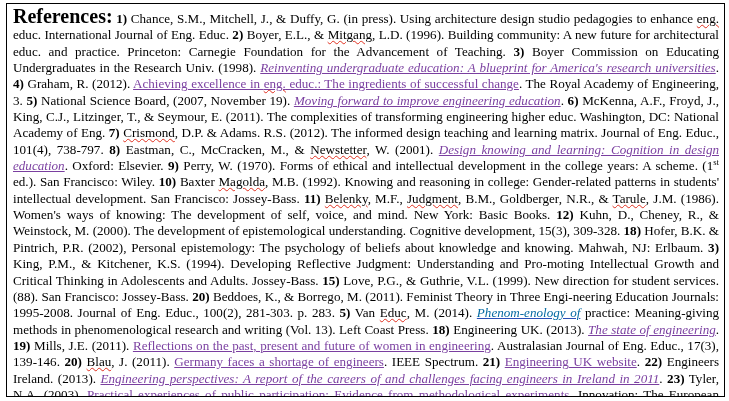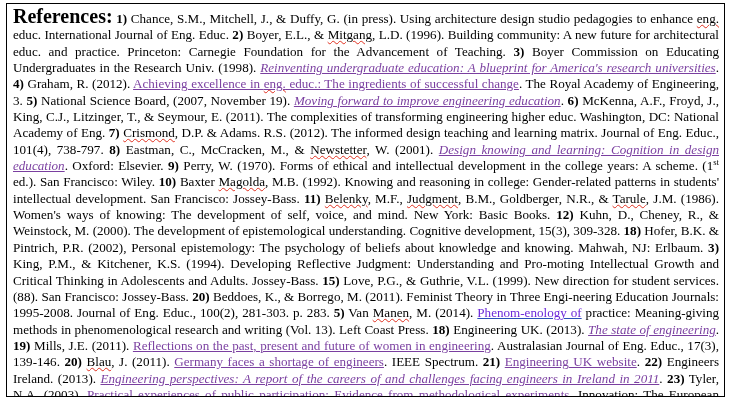--- a/index.html
+++ b/index.html
@@ -44,23 +44,24 @@
   }
   .it {
   }
   .lnk {
     color: #7a3fa0;
     text-decoration-color: #7a3fa0;
     text-underline-offset: 1px;
   }
   .lnk.it { font-style: italic; }
   .lnkb {
-    color: #6d28d9;
+    color: #0369a1;
     text-decoration: underline;
     text-decoration-color: #2a4fb8;
+    font-style: italic;
     text-underline-offset: 1px;
   }
   
   .sp {
     text-decoration: underline;
     text-decoration-style: wavy;
     text-decoration-color: #e03020;
     text-decoration-thickness: from-font;
     text-underline-offset: 1px;
   }
@@ -87,21 +88,21 @@
       <span class="num">7)</span> <span class="sp">Crismond</span>, D.P. &amp; Adams. R.S. (2012). The informed design teaching and learning matrix. <span class="it">Journal of Eng. Educ., 101</span>(4), 738-797.
       <span class="num">8)</span> Eastman, C., McCracken, M., &amp; <span class="sp">Newstetter</span>, W. (2001). <a href="#" class="lnk it">Design knowing and learning: Cognition in design education</a>. Oxford: Elsevier.
       <span class="num">9)</span> Perry, W. (1970). <span class="it">Forms of ethical and intellectual development in the college years: A scheme</span>. (1<sup>st</sup> ed.). San Francisco: Wiley.
       <span class="num">10)</span> Baxter <span class="sp">Magolda</span>, M.B. (1992). <span class="it">Knowing and reasoning in college: Gender-related patterns in students' intellectual development</span>. San Francisco: Jossey-Bass.
       <span class="num">11)</span> <span class="sp">Belenky</span>, M.F., <span class="sp">Judgment</span>, B.M., Goldberger, N.R., &amp; <span class="sp">Tarule</span>, J.M. (1986). <span class="it">Women's ways of knowing: The development of self, voice, and mind</span>. New York: Basic Books.
       <span class="num">12)</span> Kuhn, D., Cheney, R., &amp; Weinstock, M. (2000). The development of epistemological understanding. <span class="it">Cognitive development, 15</span>(3), 309-328.
       <span class="num">18)</span> Hofer, B.K. &amp; Pintrich, P.R. (2002), <span class="it">Personal epistemology: The psychology of beliefs about knowledge and knowing</span>. Mahwah, NJ: Erlbaum.
       <span class="num">3)</span> King, P.M., &amp; Kitchener, K.S. (1994). <span class="it">Developing Reflective Judgment: Understanding and Pro‐moting Intellectual Growth and Critical Thinking in Adolescents and Adults</span>. Jossey-Bass.
       <span class="num">15)</span> Love, P.G., &amp; Guthrie, V.L. (1999). <span class="it">New direction for student services</span>. (88). San Francisco: Jossey-Bass.
       <span class="num">20)</span> Beddoes, K., &amp; Borrego, M. (2011). Feminist Theory in Three Engi‐neering Education Journals: 1995-2008. <span class="it">Journal of Eng. Educ., 100</span>(2), 281-303. p. 283.
-      <span class="num">5)</span> Van <span class="sp">Manen</span>, M. (2014). <a href="#" class="lnkb">Phenom-enology of</a> <span class="it">practice: Meaning-giving methods in phenomenological research and writing</span> (Vol. 13). Left Coast Press.
+      <span class="num">5)</span> Van <span class="sp">Educ</span>, M. (2014). <a href="#" class="lnkb">Phenom-enology of</a> <span class="it">practice: Meaning-giving methods in phenomenological research and writing</span> (Vol. 13). Left Coast Press.
       <span class="num">18)</span> Engineering UK. (2013). <a href="#" class="lnk it">The state of engineering</a>.
       <span class="num">19)</span> Mills, J.E. (2011). <a href="#" class="lnk">Reflections on the past, present and future of women in engineering</a>. <span class="it">Australasian Journal of Eng. Educ., 17</span>(3), 139-146.
       <span class="num">20)</span> <span class="sp">Blau</span>, J. (2011). <a href="#" class="lnk">Germany faces a shortage of engineers</a>. <span class="it">IEEE Spectrum</span>.
       <span class="num">21)</span> <a href="#" class="lnk">Engineering UK website</a>.
       <span class="num">22)</span> Engineers Ireland. (2013). <a href="#" class="lnk it">Engineering perspectives: A report of the careers of and challenges facing engineers in Ireland in 2011</a>.
       <span class="num">23)</span> Tyler, N.A. (2003). <a href="#" class="lnk">Practical experiences of public participation: Evidence from methodological experiments</a>. <span class="it">Innovation: The European Journal of Social Science Research, 16</span>(3), 253-270.
        Tyler, N.A. (2011). Capabilities and accessibility: A model for progress. (1), 12-22.
        Tyler, N.A. (2002). . London: Thomas Telford.
     </span>
   </div>

